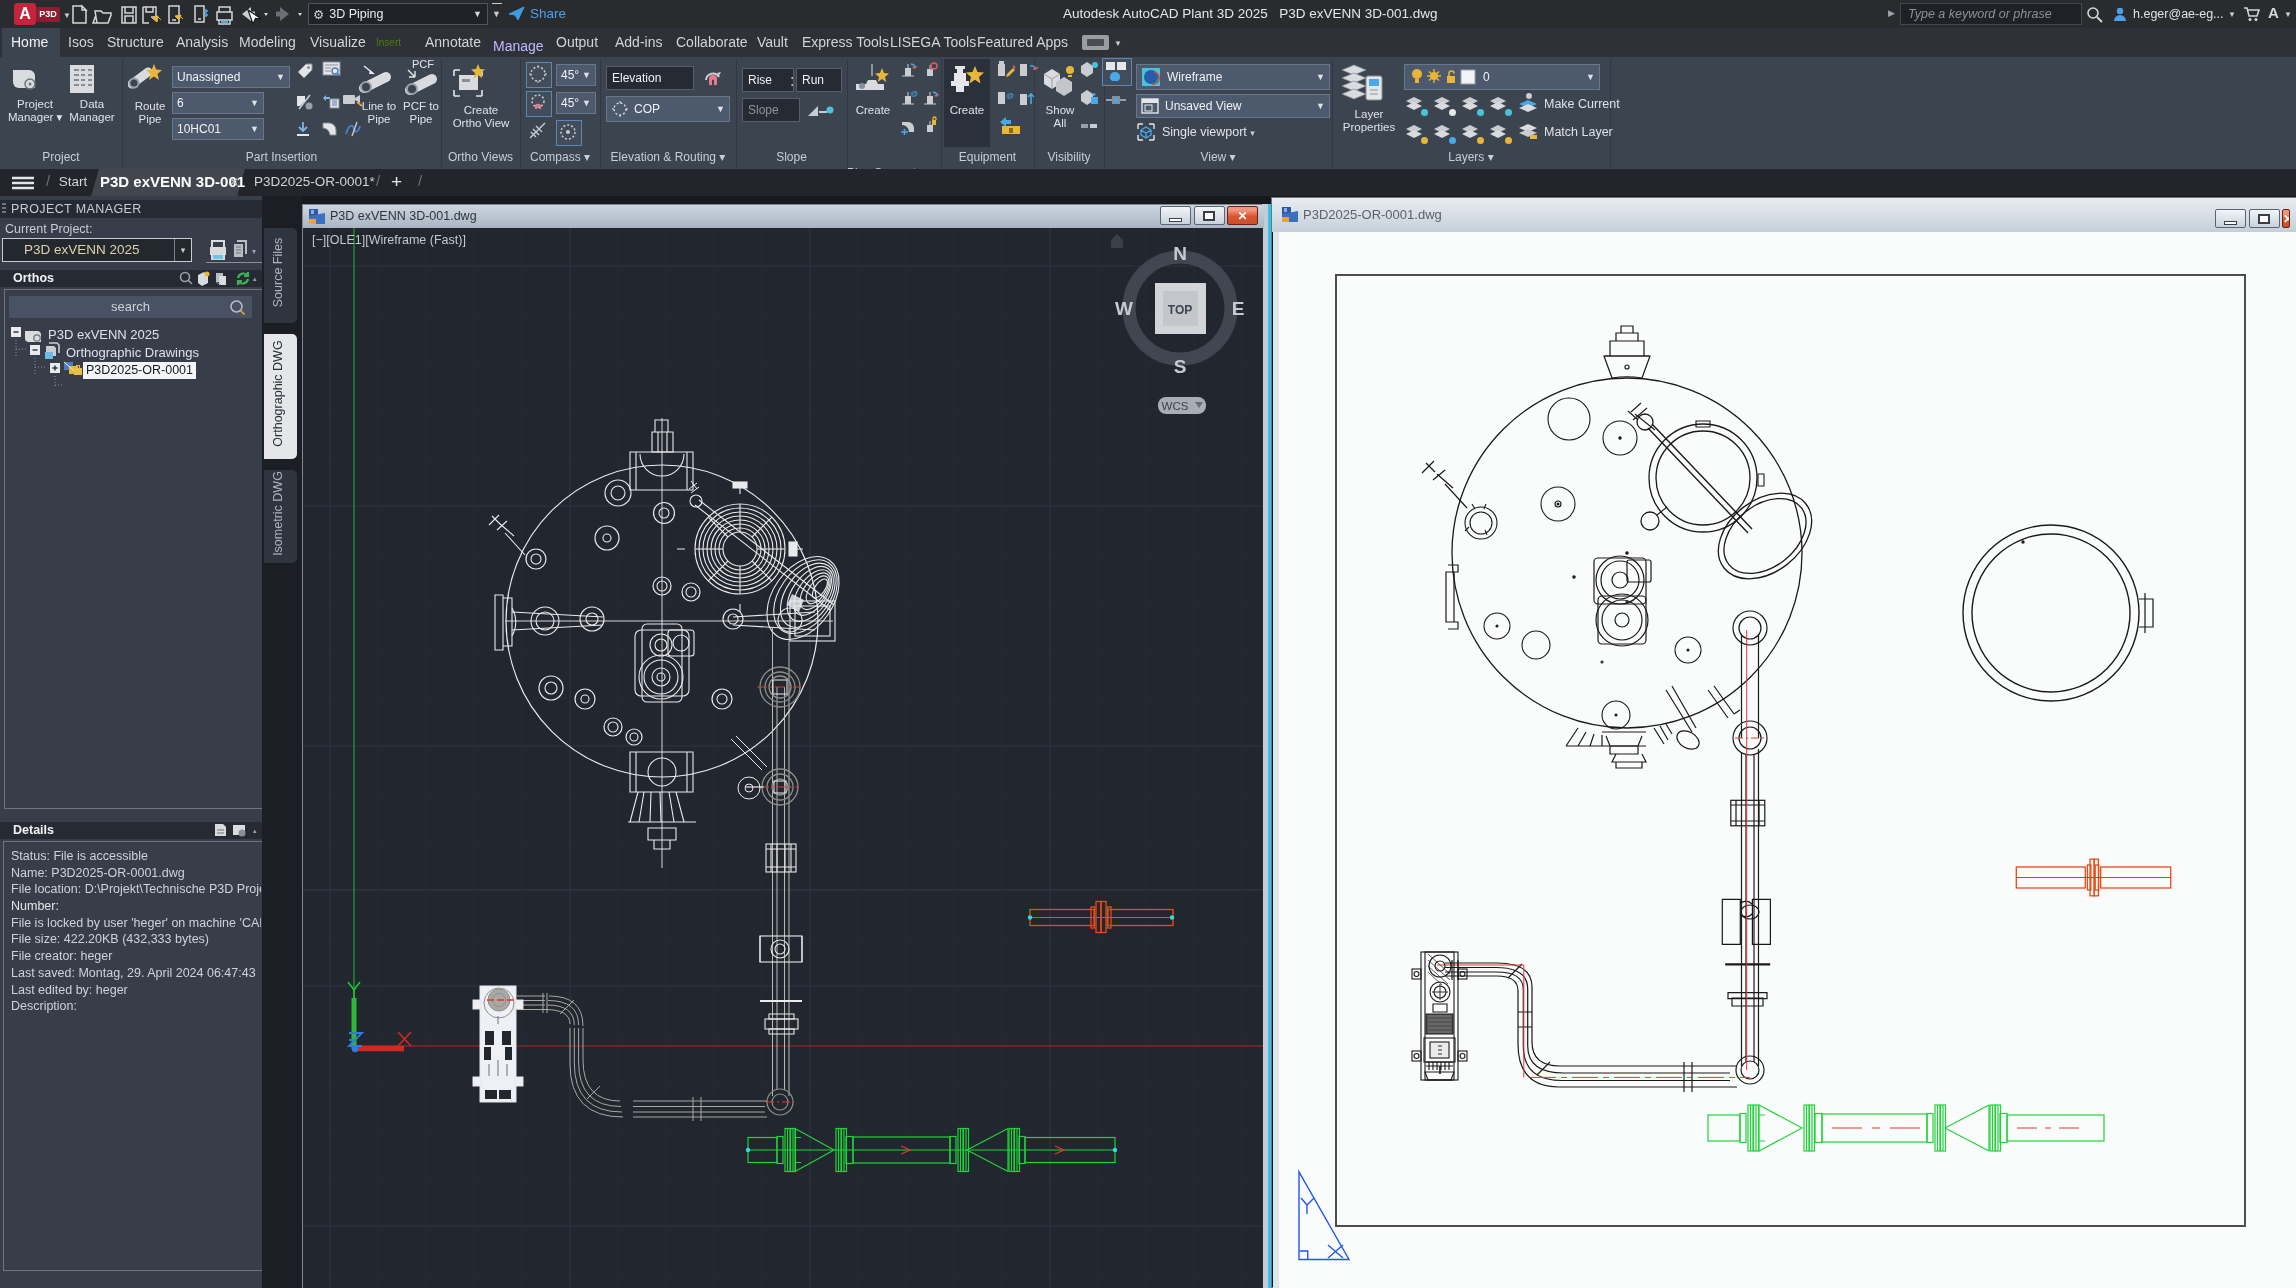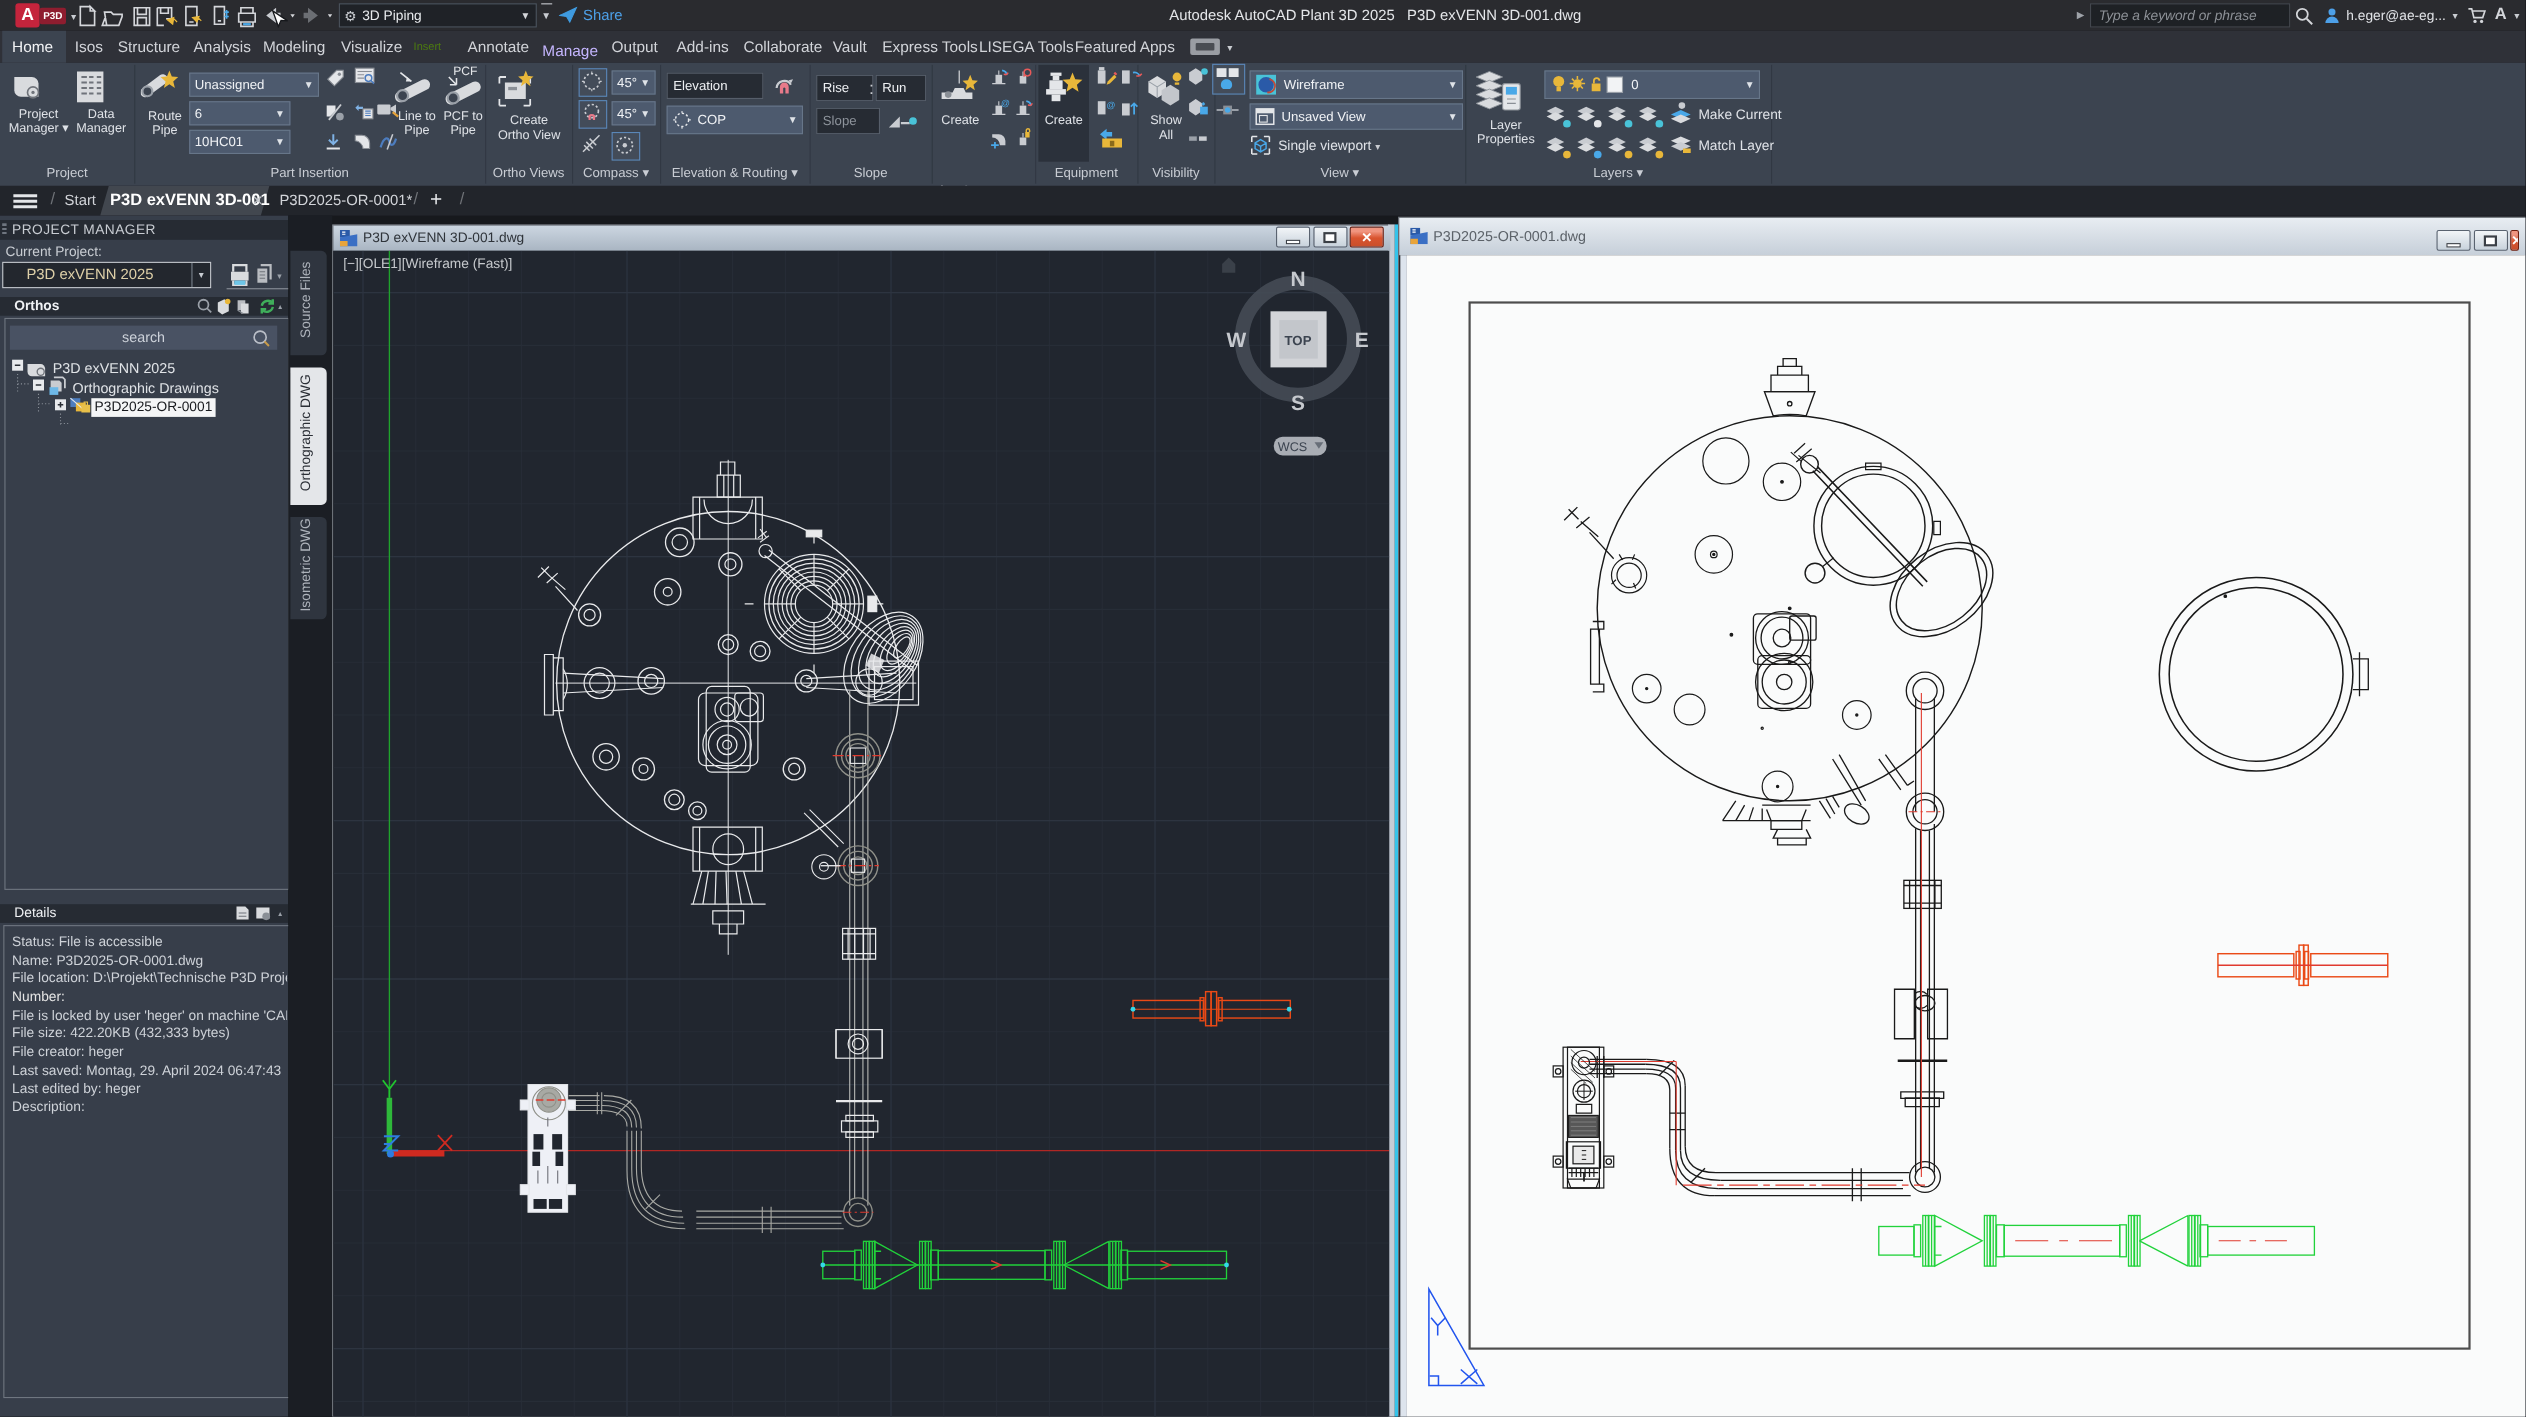--- a/index.html
+++ b/index.html
@@ -601,21 +601,21 @@
     <path d="M52.5 46 h5 M55 43.5 v5" stroke="#2b2f36" stroke-width="1.4"></path>
 <rect x="64" y="40" width="9" height="8" fill="#4d7dbf"></rect>
     <rect x="69" y="44" width="9" height="8" fill="#e8b73a"></rect>
     <path d="M64 40 l14 12" stroke="#e8eaed"></path>
 <rect x="74" y="46" width="8" height="7" fill="#e8c04a"></rect>
     <rect x="76.5" y="43.5" width="3" height="3" fill="none" stroke="#e8c04a"></rect>
 </svg>
 <div class="a" style="left:48px;top:327px;color:#dfe2e6;font-size:13px">P3D exVENN 2025</div>
 <div class="a" style="left:66px;top:345px;color:#dfe2e6;font-size:13px">Orthographic Drawings</div>
 <div class="a" style="left:83px;top:362px;height:17px;background:#f4f5f6;color:#17191d;font-size:12.5px;line-height:17px;padding:0 3px;white-space:nowrap">P3D2025-OR-0001</div>
-<div class="a" style="left:0;top:822px;width:262px;height:17px;background:#262b33;color:#f0f2f5;font-weight:normal;font-size:12.5px;line-height:17px;padding-left:13px">Details</div>
+<div class="a" style="left:0;top:822px;width:262px;height:17px;background:#262b33;color:#f0f2f5;font-weight:bold;font-size:12.5px;line-height:17px;padding-left:13px">Details</div>
 <svg class="a" style="left:213px;top:822px" width="40" height="16" viewBox="0 0 40 16">
 <path d="M2 2 h8 l3 3 v9 H2 z" fill="#d9dbde"></path>
     <path d="M4 8h7 M4 11h7" stroke="#6f737a"></path>
 <path d="M20 3 h12 v10 H20 z" fill="#d9dbde"></path>
     <circle cx="29" cy="11" r="3.5" fill="#8a8f96"></circle>
   </svg>
 <div class="a" style="left:253px;top:827px;color:#9aa0a8;font-size:7px">▴</div>
 <div class="a" style="left:3px;top:841px;width:263px;height:430px;border:1px solid #6f7680"></div>
 <div class="a" style="left:11px;top:849px;color:#ced2d8;font-size:12.5px;white-space:nowrap;overflow:hidden;width:250px">Status: File is accessible</div>
 <div class="a" style="left:11px;top:866px;color:#ced2d8;font-size:12.5px;white-space:nowrap;overflow:hidden;width:250px">Name: P3D2025-OR-0001.dwg</div>

